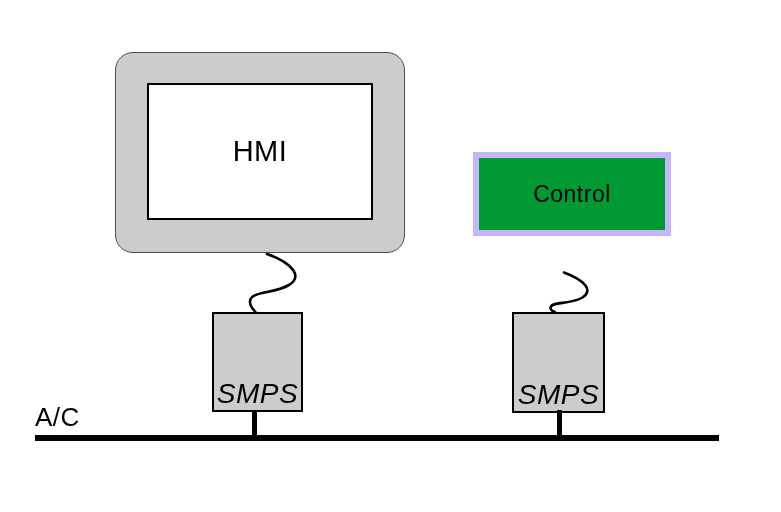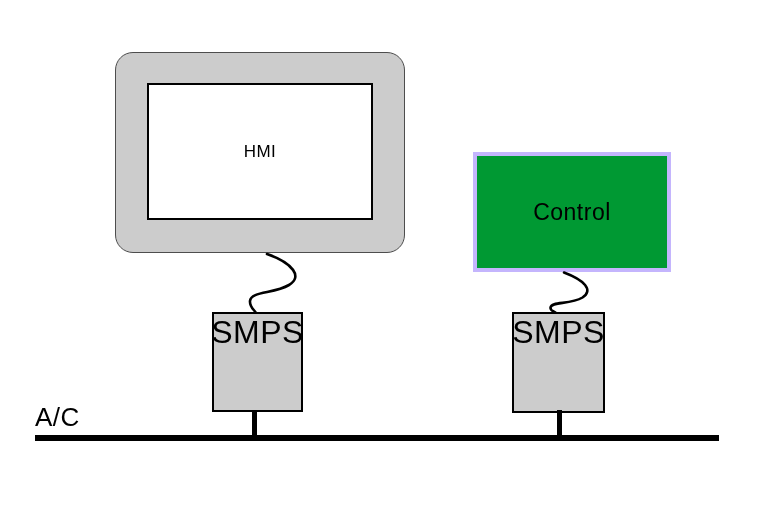--- a/index.html
+++ b/index.html
@@ -29,50 +29,51 @@
   .monitor-screen {
     left: 147px; top: 83px;
     width: 226px; height: 137px;
     background: var(--screen-white, #ffffff);
     border: 2px solid var(--line-black, #000);
     display: flex;
     flex-direction: column;
     align-items: center;
     justify-content: center;
     text-align: center;
-    font-size: 17px;
+    font-size: 29px;
     line-height: 25px;
     letter-spacing: 0.5px;
   }
 
   
   .control-board {
     left: 473px; top: 152px;
-    width: 198px; height: 120px;
+    width: 198px; height: 84px;
     background: var(--board-green, #009933);
-    border: 4px solid #c4b5fd;
+    border: 6px solid #c4b5fd;
     display: flex;
     flex-direction: column;
     align-items: center;
     justify-content: center;
     text-align: center;
     font-size: 23px;
     line-height: 28px;
     letter-spacing: 0.5px;
   }
 
   
   .smps {
     background: var(--device-gray, #cccccc);
     border: 2px solid var(--line-black, #000);
     display: flex;
-    align-items: flex-start;
+    align-items: flex-end;
     justify-content: center;
-    font-size: 32px;
+    font-size: 28px;
     letter-spacing: 0.5px;
+    font-style: italic;
   }
   .smps-left  { left: 212px; top: 312px; width: 91px; height: 100px; }
   .smps-right { left: 512px; top: 312px; width: 93px; height: 101px; }
 
   
   .drop {
     width: 5px; height: 27px; top: 410px;
     background: var(--line-black, #000);
   }
   .drop-left  { left: 252px; }

